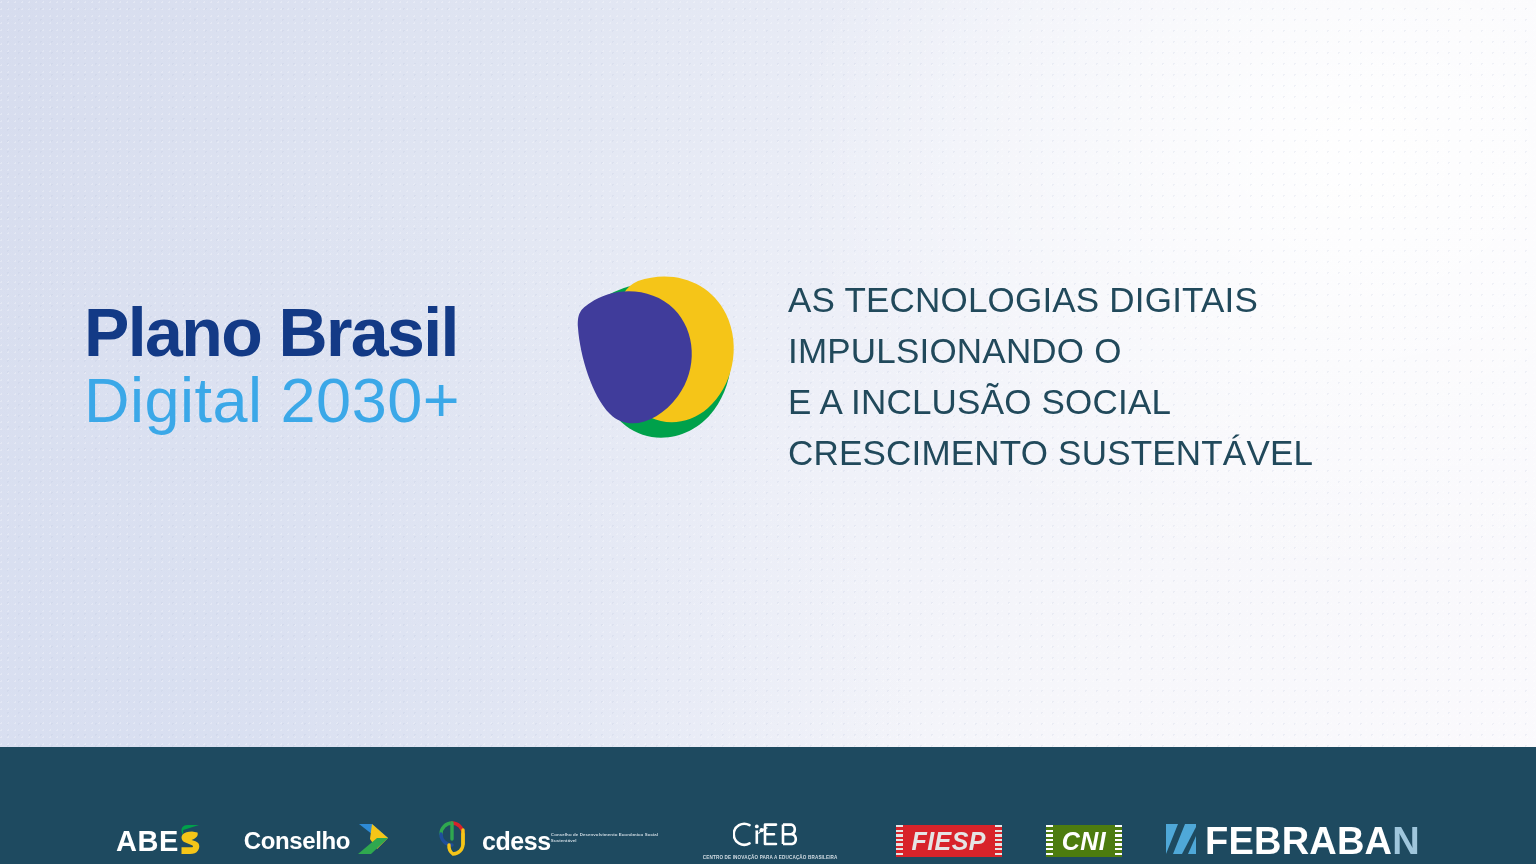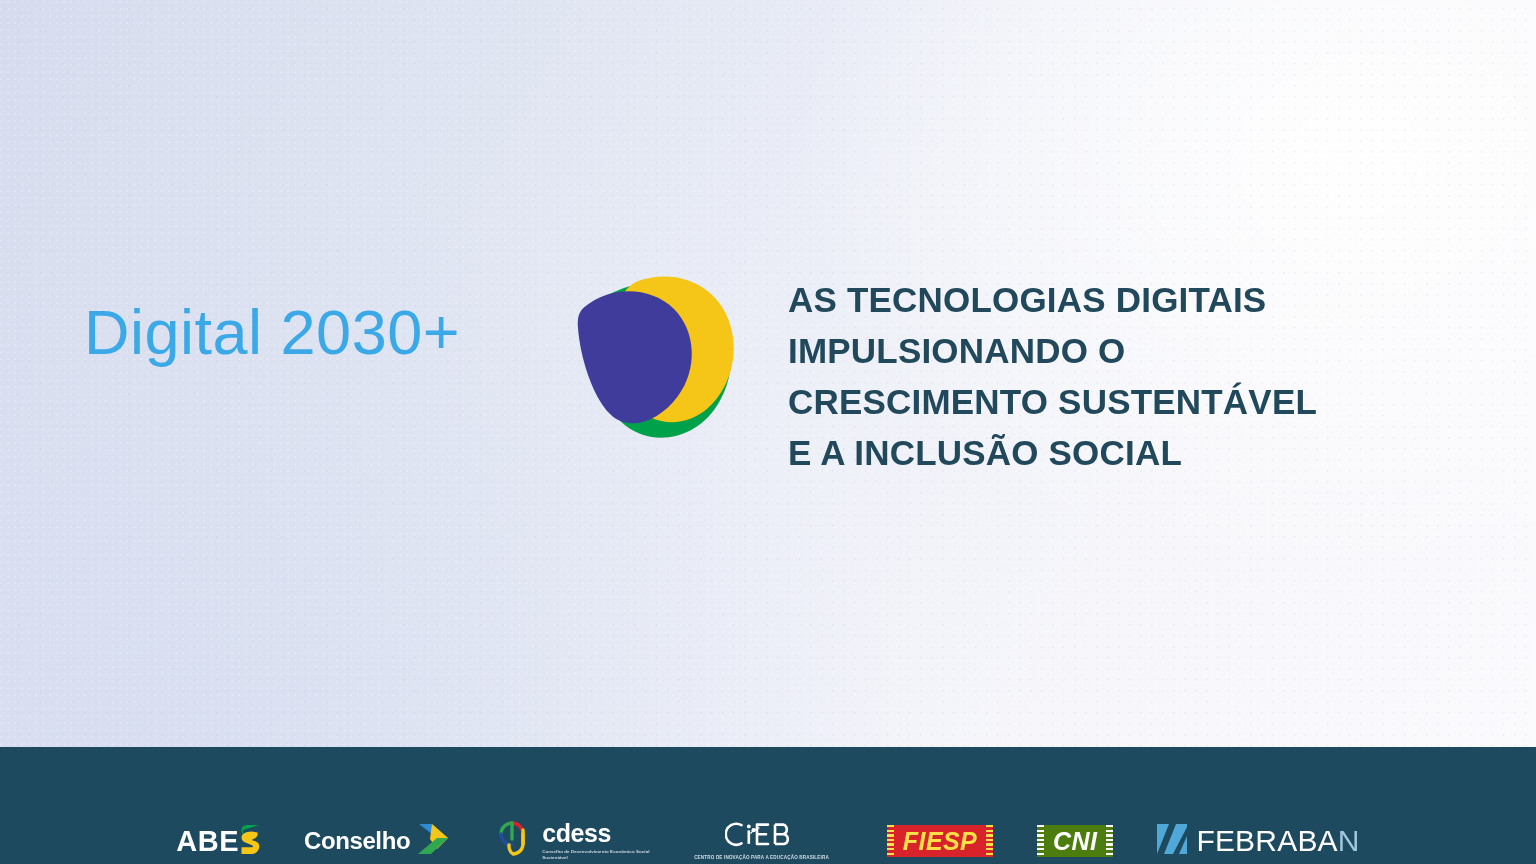--- a/index.html
+++ b/index.html
@@ -75,21 +75,21 @@
     z-index:2;
   }
   #brand-symbol svg { display:block; width:200px; height:200px; }
 
   
   #headline {
     margin-left:64px;
     padding-top:28px;
     color:#21495B;
     font-size:35px;
-    font-weight:bold;
+    font-weight:normal;
     letter-spacing:0.2px;
     line-height:1.46;
   }
   #headline .hl-line { white-space:nowrap; display:block; }
 
   
   #partner-bar {
     position:absolute;
     left:0; right:0; bottom:0;
     height:117px;
@@ -111,21 +111,21 @@
 
   
   #logo-brasscom { gap:7px; }
   #logo-brasscom .bc-text {
     color:#ffffff; font-size:24px; font-weight:bold;
     letter-spacing:-0.4px; line-height:1;
   }
 
   
   #logo-cdess { gap:8px; }
-  #logo-cdess .cdess-stack { display:flex; flex-direction:column; justify-content:center; }
+  #logo-cdess .cdess-stack { display:flex; flex-direction:row; justify-content:center; }
   #logo-cdess .cdess-name {
     color:#ffffff; font-size:25px; font-weight:bold;
     letter-spacing:-0.4px; line-height:1;
   }
   #logo-cdess .cdess-tag {
     color:#cfdbe3; font-size:4.4px; font-weight:bold;
     letter-spacing:0.1px; line-height:1.45;
     margin-top:3px; max-width:108px;
   }
 
@@ -145,27 +145,27 @@
     color:#ffffff; font-size:25px; font-weight:bold;
     font-style:italic; letter-spacing:0.4px; line-height:1;
   }
   .plaque::before, .plaque::after {
     content:""; position:absolute; top:0; bottom:0; width:7px;
     background-image:repeating-linear-gradient(
       to bottom, currentColor 0 2.4px, transparent 2.4px 4.6px);
   }
   .plaque::before { left:0; }
   .plaque::after { right:0; }
-  #logo-fiesp .plaque { background:#D8232A; color:#fde047;margin-left:14px; }
+  #logo-fiesp .plaque { background:#D8232A; color:#e5e5e5;margin-left:14px; }
   #logo-cni   .plaque { background:#4d7c0f; color:#ffffff; }
 
   
   #logo-febraban { gap:9px; }
   #logo-febraban .fb-text {
-    color:#ffffff; font-size:30px; font-weight:normal;
+    color:#ffffff; font-size:38px; font-weight:bold;
     letter-spacing:0.2px; line-height:1;
   }
   #logo-febraban .fb-text .fb-n { color:#9fc6dc; }
 </style>
 </head>
 <body>
 
 <div id="slide">
 
   <div id="grain"></div>
@@ -185,30 +185,31 @@
                    C128 173 96 170 76 148 C56 126 50 88 58 60
                    C63 42 70 30 82 25 Z" fill="#F5C518"></path>
 
           <path d="M34 47 C58 30 96 31 118 53 C140 75 142 113 122 140
                    C102 167 72 176 54 158 C36 140 24 100 22 72
                    C21 57 25 53 34 47 Z" fill="#403C9B"></path>
         </svg>
       </div>
 
       <div id="wordmark">
+        <div id="wordmark-line1">Plano Brasil</div>
         <div id="wordmark-line2">Digital 2030+</div>
       </div>
 
     </div>
 
     <div id="headline">
       <span class="hl-line">AS TECNOLOGIAS DIGITAIS</span>
       <span class="hl-line">IMPULSIONANDO O</span>
+      <span class="hl-line">E A INCLUSÃO SOCIAL</span>
       <span class="hl-line">CRESCIMENTO SUSTENTÁVEL</span>
-      <span class="hl-line">E A INCLUSÃO SOCIAL</span>
     </div>
 
   </div>
 
   <div id="partner-bar">
 
     <div class="partner-logo" id="logo-abes">
       <span class="abes-text">ABE</span>
       <span class="abes-s">
         <svg width="19" height="31" viewBox="0 0 19 31" xmlns="http://www.w3.org/2000/svg">

